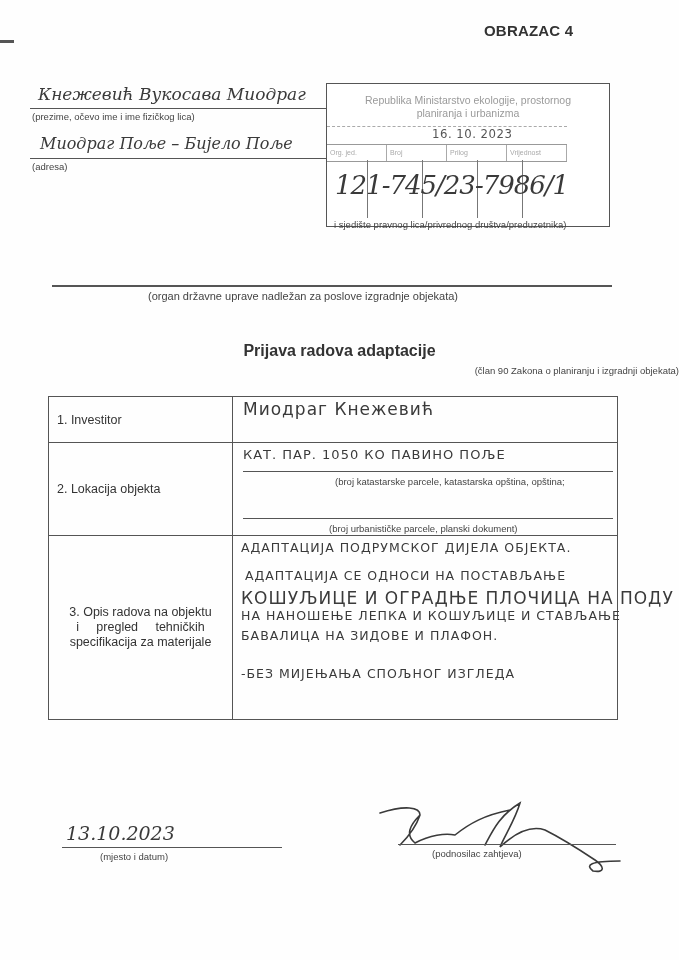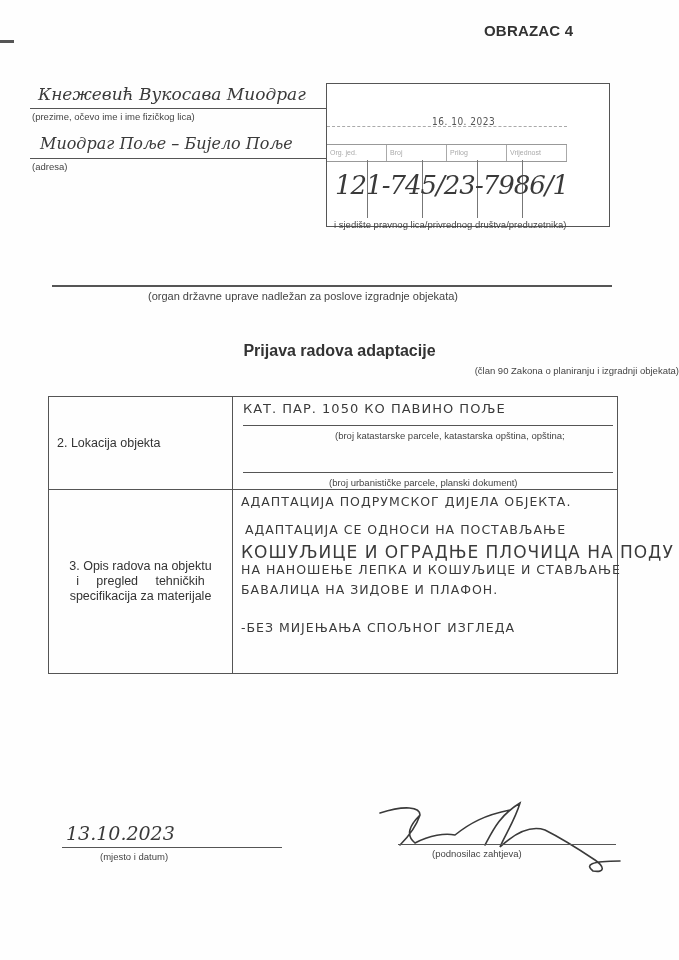--- a/index.html
+++ b/index.html
@@ -14,21 +14,21 @@
   .hand { font-family: "DejaVu Serif", serif; font-style: italic; color: #3a3a3a; white-space: nowrap; }
   .hand-caps { font-family: "DejaVu Sans", sans-serif; color: #3a3a3a; white-space: nowrap; letter-spacing: 1px; }
 
   .line { background: #555; height: 1px; }
   .cap { font-size: 9.5px; color: #444; white-space: nowrap; }
 
   
   .stamp { left: 326px; top: 83px; width: 282px; height: 142px; border: 1.5px solid #555; background: #fff; }
   .stamp-title { position: absolute; left: 0; right: 0; top: 10px; text-align: center; font-size: 10.5px; color: #9a9a9a; line-height: 13px; }
   .stamp-grid { position: absolute; left: 0; top: 42px; width: 240px; height: 97px; border-top: 1px dashed #aaa; }
-  .stamp-date { position: absolute; left: 105px; top: 32px; font-size: 10px; color: #555; font-family: "DejaVu Sans Condensed","DejaVu Sans", sans-serif; letter-spacing: 0.5px; }
+  .stamp-date { position: absolute; left: 105px; top: 42px; font-size: 13px; color: #555; font-family: "DejaVu Sans Condensed","DejaVu Sans", sans-serif; letter-spacing: 0.5px; }
   .stamp-row2 { position: absolute; left: 0; top: 60px; width: 240px; height: 16px; border-top: 1px solid #999; border-bottom: 1px solid #999; font-size: 7px; color: #aaa; display: flex; }
   .stamp-row2 span { flex: 1; border-right: 1px solid #aaa; padding-left: 3px; line-height: 16px; }
   .stamp-vline { position: absolute; top: 76px; width: 1px; height: 58px; background: #777; }
   .stamp-number { position: absolute; left: 8px; top: 86px; font-size: 26px; font-family: "DejaVu Serif", serif; font-style: italic; color: #3a3a3a; letter-spacing: -1px; }
 
   .title { left: 0; width: 679px; top: 342px; text-align: center; font-size: 16px; font-weight: bold; color: #333; }
   .subtitle { left: 0; width: 679px; top: 365px; text-align: right; font-size: 9.5px; color: #444; }
 
   table.form { position: absolute; left: 48px; top: 396px; width: 570px; border-collapse: collapse; }
   table.form td { border: 1.3px solid #555; vertical-align: middle; padding: 0; }
@@ -44,20 +44,24 @@
 
 <div class="abs hand" style="left:38px; top:84px; font-size:17px;">Кнежевић Вукосава Миодраг</div>
 <div class="abs line" style="left:30px; top:108px; width:296px;"></div>
 <div class="abs cap" style="left:32px; top:111px;">(prezime, očevo ime i ime fizičkog lica)</div>
 
 <div class="abs hand" style="left:40px; top:134px; font-size:16px;">Миодраг Поље – Бијело Поље</div>
 <div class="abs line" style="left:30px; top:158px; width:296px;"></div>
 <div class="abs cap" style="left:32px; top:161px;">(adresa)</div>
 
 <div class="abs stamp">
+  <div class="stamp-title">
+    <div>Republika Ministarstvo ekologije, prostornog</div>
+    <div>planiranja i urbanizma</div>
+  </div>
   <div class="stamp-grid"></div>
   <div class="stamp-date">16. 10. 2023</div>
   <div class="stamp-row2">
     <span>Org. jed.</span>
     <span>Broj</span>
     <span>Prilog</span>
     <span>Vrijednost</span>
   </div>
   <div class="stamp-vline" style="left:40px;"></div>
   <div class="stamp-vline" style="left:95px;"></div>
@@ -69,20 +73,26 @@
 <div class="abs cap" style="left:334px; top:219px; font-size:9.5px;">i sjedište pravnog lica/privrednog društva/preduzetnika)</div>
 
 <div class="abs line" style="left:52px; top:285px; width:560px; height:1.5px;"></div>
 <div class="abs cap" style="left:148px; top:290px; font-size:11px;">(organ državne uprave nadležan za poslove izgradnje objekata)</div>
 
 <div class="abs title">Prijava radova adaptacije</div>
 <div class="abs subtitle">(član 90 Zakona o planiranju i izgradnji objekata)</div>
 
 <table class="form">
   <tbody>
+      <tr style="height:46px;">
+    <td class="label">1. Investitor</td>
+    <td class="cell-rel">
+      <div class="hand-caps abs" style="left:10px; top:2px; font-size:17px;">Миодраг Кнежевић</div>
+    </td>
+  </tr>
   <tr style="height:93px;">
     <td class="label">2. Lokacija objekta</td>
     <td class="cell-rel">
       <div class="hand-caps abs" style="left:10px; top:4px; font-size:13px;">КАТ. ПАР. 1050 КО ПАВИНО ПОЉЕ</div>
       <div class="abs line" style="left:10px; top:28px; width:370px;"></div>
       <div class="abs cap" style="left:62px; top:33px;margin-left:40px;">(broj katastarske parcele, katastarska opština, opština;</div>
       <div class="abs line" style="left:10px; top:75px; width:370px;"></div>
       <div class="abs cap" style="left:96px; top:80px;">(broj urbanističke parcele, planski dokument)</div>
     </td>
   </tr>

